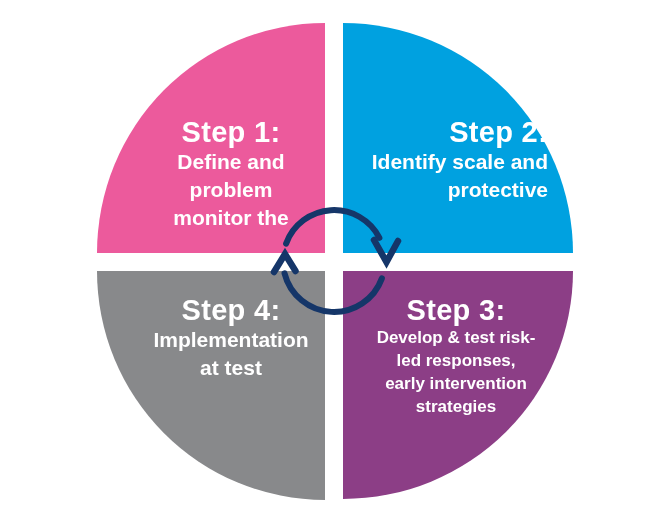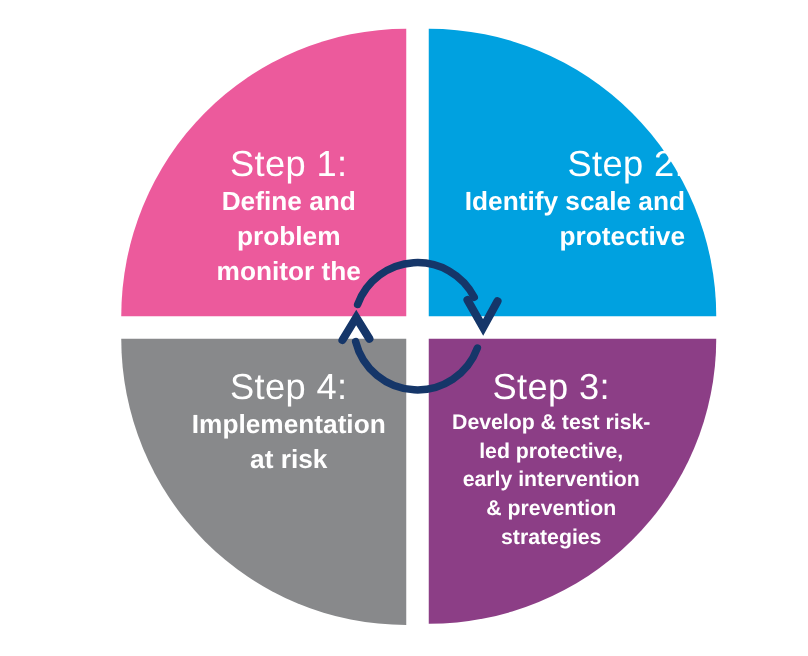--- a/index.html
+++ b/index.html
@@ -24,25 +24,25 @@
   .q-br { left: 343px; top: 271px; width: 230px; height: 228px; border-radius: 0 0 100% 0; }
   .step-text {
     position: absolute;
     width: 220px;
     text-align: center;
     color: #ffffff;
   }
   .t-step1 { left: 121px; top: 116px; }
   .t-step2 { left: 328px; top: 116px; text-align: right; }
   .t-step4 { left: 121px; top: 294px; }
-  .t-step3 { left: 331px; top: 294px; }
+  .t-step3 { left: 346px; top: 294px; }
   .step-title {
     font-size: 29px;
     line-height: 32px;
-    font-weight: normal;
+    font-weight: bold;
     letter-spacing: 0.3px;
   }
   .step-line {
     font-size: 21px;
     line-height: 28px;
     font-weight: 700;
   }
   .t-step3 .step-line {
     font-size: 17px;
     line-height: 23px;
@@ -79,30 +79,29 @@
 
   <div class="step-text t-step2">
     <div class="step-title">Step 2:</div>
     <div class="step-line">Identify scale and</div>
     <div class="step-line">protective</div>
   </div>
 
   <div class="step-text t-step3">
     <div class="step-title">Step 3:</div>
     <div class="step-line">Develop &amp; test risk-</div>
-    <div class="step-line">led protective,</div>
+    <div class="step-line">led responses,</div>
     <div class="step-line">early intervention</div>
-    <div class="step-line">&amp; prevention</div>
     <div class="step-line">strategies</div>
   </div>
 
   <div class="step-text t-step4">
     <div class="step-title">Step 4:</div>
     <div class="step-line">Implementation</div>
-    <div class="step-line">at risk</div>
+    <div class="step-line">at test</div>
   </div>
 
   <svg class="cycle-icon" viewBox="-75 -75 150 150" aria-hidden="true">
 
     <path d="M -47.9 -17.4 A 51 51 0 0 1 45.4 -23.2" stroke-width="6" style="stroke: rgb(21, 54, 105);"></path>
 
     <path d="M 47.9 17.4 A 51 51 0 0 1 -49.5 12.3" stroke-width="6" style="stroke: rgb(21, 54, 105);"></path>
 
     <polyline points="40,-21 52.5,1 64,-20" stroke-width="6.5" style="stroke: rgb(21, 54, 105);"></polyline>
 

